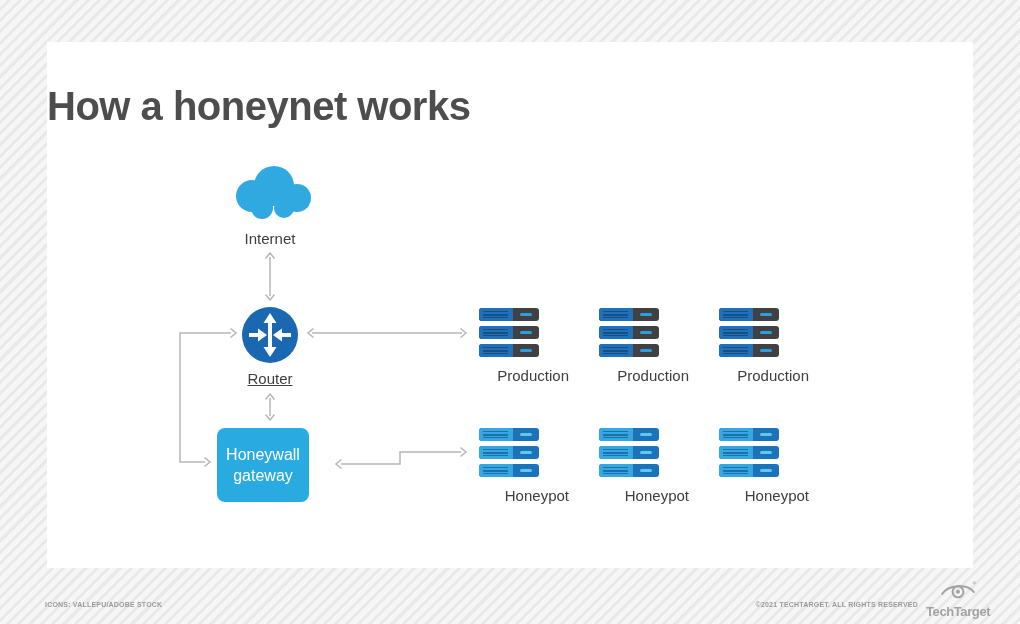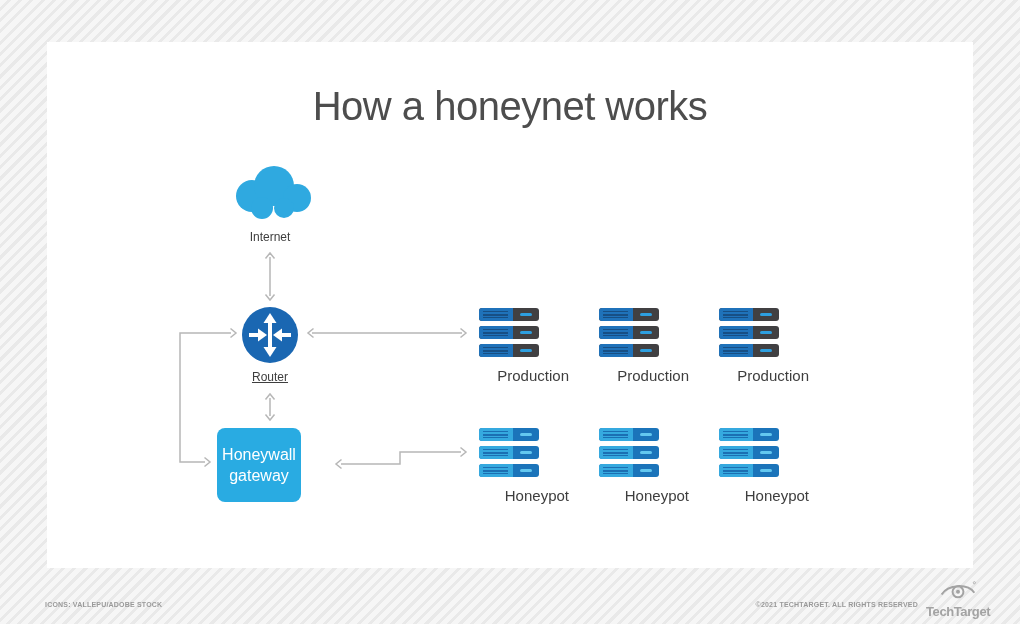--- a/index.html
+++ b/index.html
@@ -3,34 +3,34 @@
 <meta charset="utf-8">
 <style>
   * { margin:0; padding:0; box-sizing:border-box; }
   body { font-family:"Liberation Sans", sans-serif; }
   .canvas {
     position:relative; width:1020px; height:624px; overflow:hidden;
     background:repeating-linear-gradient(135deg, #f6f6f6 0px, #f6f6f6 5px, #e9e9e9 5px, #e9e9e9 8px);
   }
   .card { position:absolute; left:47px; top:42px; width:926px; height:526px; background:#ffffff; }
   .title {
-    position:absolute; left:47px; top:84px; width:926px; text-align:center;
-    font-size:40px; font-weight:400; color:#4d4d4d; letter-spacing:-0.5px;
+    position:absolute; left:47px; top:84px; width:926px; text-align:left;
+    font-size:40px; font-weight:700; color:#4d4d4d; letter-spacing:-0.5px;
   }
   .connectors { position:absolute; left:0; top:0; width:1020px; height:624px; pointer-events:none; }
 
-  .node-label { position:absolute; width:140px; text-align:center; font-size:12px; color:#3e3e3e; }
+  .node-label { position:absolute; width:140px; text-align:center; font-size:15px; color:#3e3e3e; }
   .cloud-svg { position:absolute; left:222px; top:160px; }
 
   .router-circle {
     position:absolute; left:242px; top:307px; width:56px; height:56px;
     border-radius:50%; background:#1a67b2;
   }
   .gateway {
-    position:absolute; left:217px; top:428px; width:84px; height:74px;
+    position:absolute; left:217px; top:428px; width:92px; height:74px;
     background:#29abe2; border-radius:8px; color:#ffffff; font-size:16px; line-height:21px;
     display:flex; align-items:center; justify-content:center; text-align:center; padding:0 8px;
   }
 
   .stack { position:absolute; width:60px; }
   .slab { position:relative; width:60px; height:13px; background:#414042; border-radius:3px; margin-bottom:5px; }
   .slab:last-of-type { margin-bottom:0; }
   .panel { position:absolute; left:0; top:0; bottom:0; width:34px; background:#1f72ba; border-radius:3px 0 0 3px; }
   .panel::after {
     content:""; position:absolute; left:4px; right:5px; top:3px; bottom:3px;

